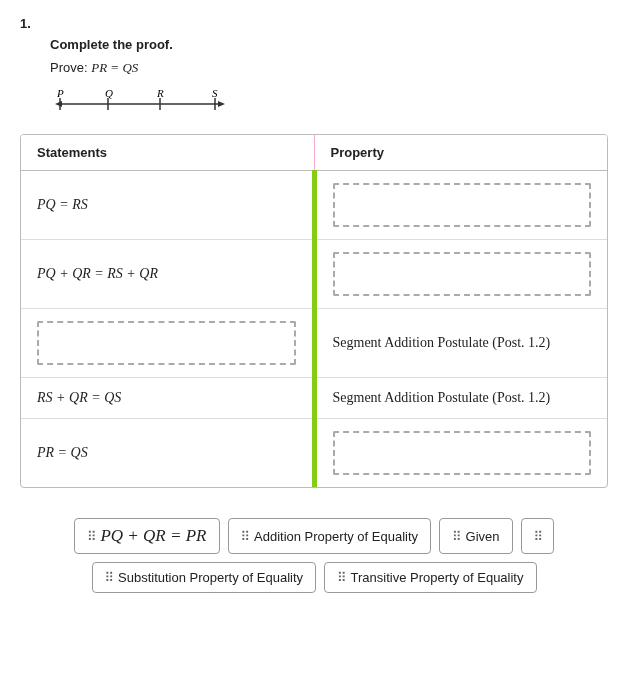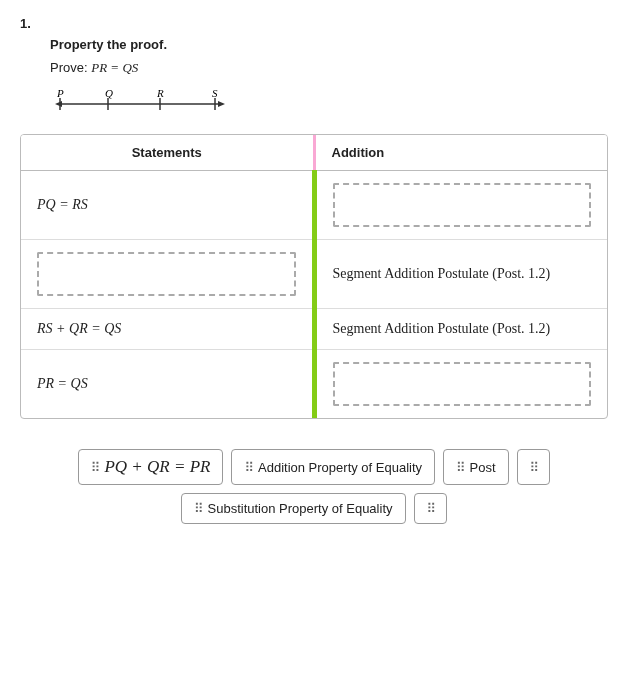--- a/index.html
+++ b/index.html
@@ -56,23 +56,22 @@
     .proof-table th {
       background: #fff;
       font-family: Arial, sans-serif;
       font-size: 13px;
       font-weight: bold;
       text-align: left;
       padding: 10px 16px;
       border-bottom: 1px solid #bbb;
     }
     .proof-table th:first-child {
-      border-right: 3px solid #f9a8d4;
+      border-right: 1px solid #f9a8d4;
       width: 50%;
-      text-align: center;
     }
     .proof-table td {
       padding: 12px 16px;
       vertical-align: middle;
       font-size: 14px;
     }
     .proof-table tr td:first-child {
       border-right: 5px solid #84cc16;
       margin-top: 16px;
     }
@@ -117,21 +116,21 @@
       font-size: 17px;
       font-family: Georgia, serif;
     }
   </style>
 </head>
 <body>
 
 <div>
   <div class="problem-number">1.</div>
   <div class="problem-section">
-    <div class="instruction">Property the proof.</div>
+    <div class="instruction">Complete the proof.</div>
     <div class="prove-line">
       <span>Prove:</span>
       <span class="math"> <em>PR</em> = <em>QS</em></span>
     </div>
 
     <div class="diagram">
       <svg width="180" height="28">
 
         <line x1="10" y1="16" x2="170" y2="16" stroke="#333" stroke-width="1.5"></line>
 
@@ -152,34 +151,42 @@
       </svg>
     </div>
   </div>
 </div>
 
 <div class="proof-table-wrapper">
   <table class="proof-table">
     <thead>
       <tr>
         <th>Statements</th>
-        <th>Addition</th>
+        <th>Property</th>
       </tr>
     </thead>
     <tbody>
 
       <tr>
         <td>
           <span class="math"><em>PQ</em> = <em>RS</em></span>
         </td>
         <td>
           <div class="dashed-box"></div>
         </td>
       </tr>
 
+      <tr>
+        <td>
+          <span class="math"><em>PQ</em> + <em>QR</em> = <em>RS</em> + <em>QR</em></span>
+        </td>
+        <td>
+          <div class="dashed-box"></div>
+        </td>
+      </tr>
 
       <tr>
         <td>
           <div class="dashed-box"></div>
         </td>
         <td>
           <span>Segment Addition Postulate (Post. 1.2)</span>
         </td>
       </tr>
 
@@ -208,25 +215,26 @@
   <div class="chip">
     <span class="chip-icon">⠿</span>
     <span class="math"><em>PQ</em> + <em>QR</em> = <em>PR</em></span>
   </div>
   <div class="chip">
     <span class="chip-icon">⠿</span>
     <span>Addition Property of Equality</span>
   </div>
   <div class="chip">
     <span class="chip-icon">⠿</span>
-    <span>Post</span>
+    <span>Given</span>
   </div>
   <div class="chip">
     <span class="chip-icon">⠿</span>
   </div>
   <div class="chip">
     <span class="chip-icon">⠿</span>
     <span>Substitution Property of Equality</span>
   </div>
   <div class="chip">
     <span class="chip-icon">⠿</span>
+    <span>Transitive Property of Equality</span>
   </div>
 </div>
 
 </body></html>

